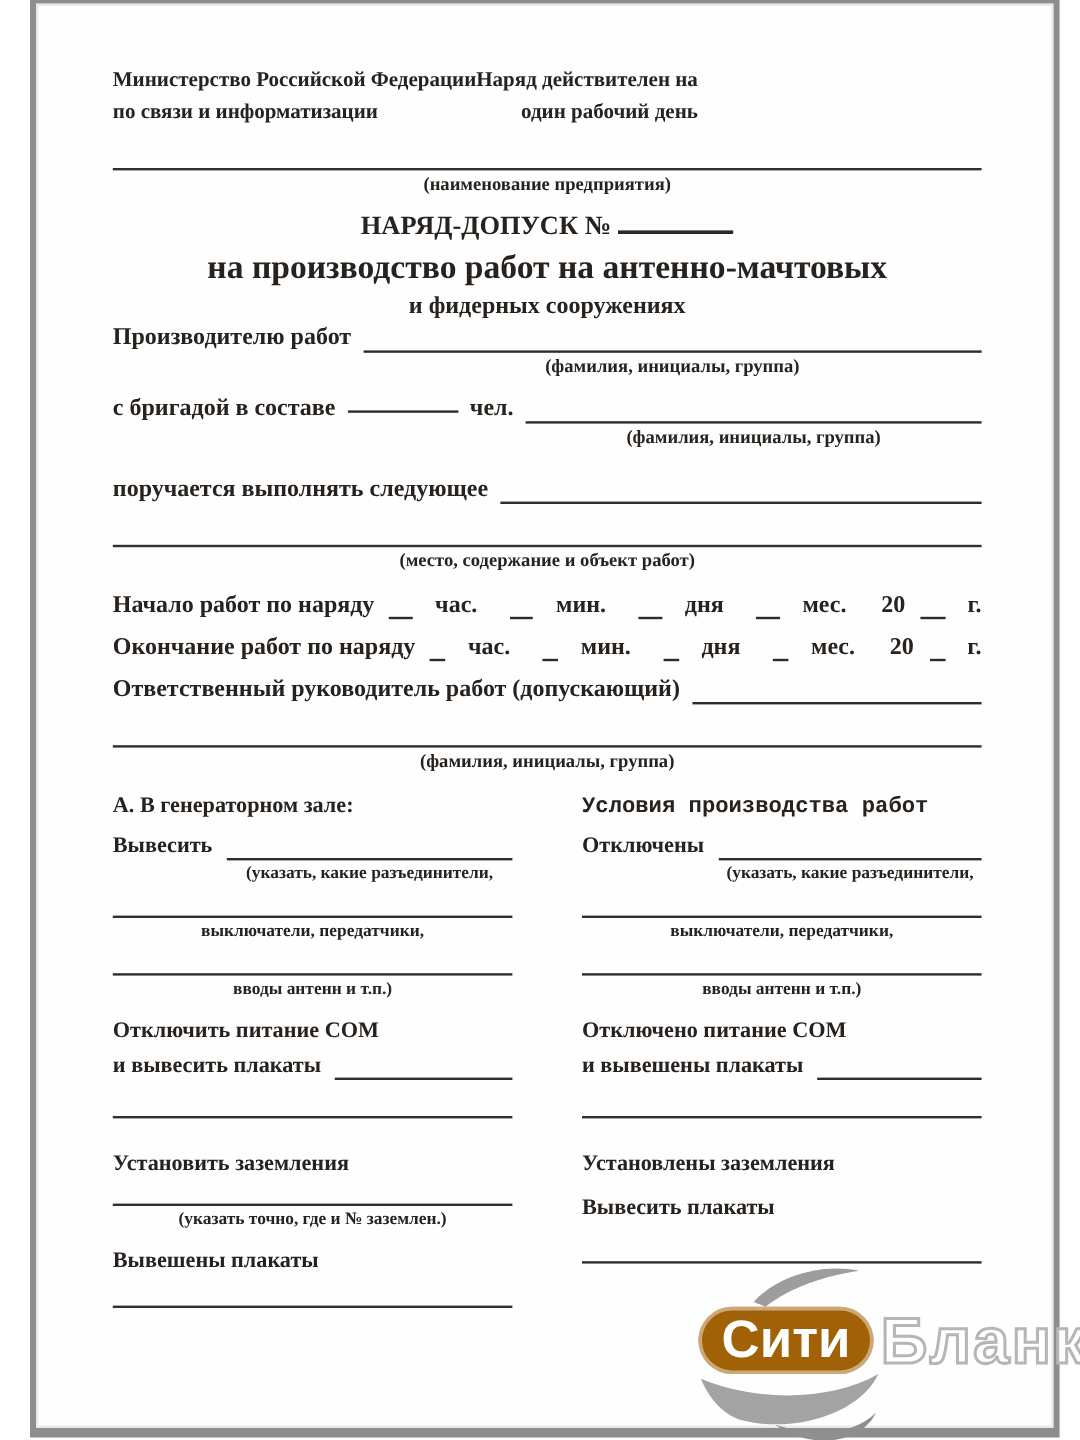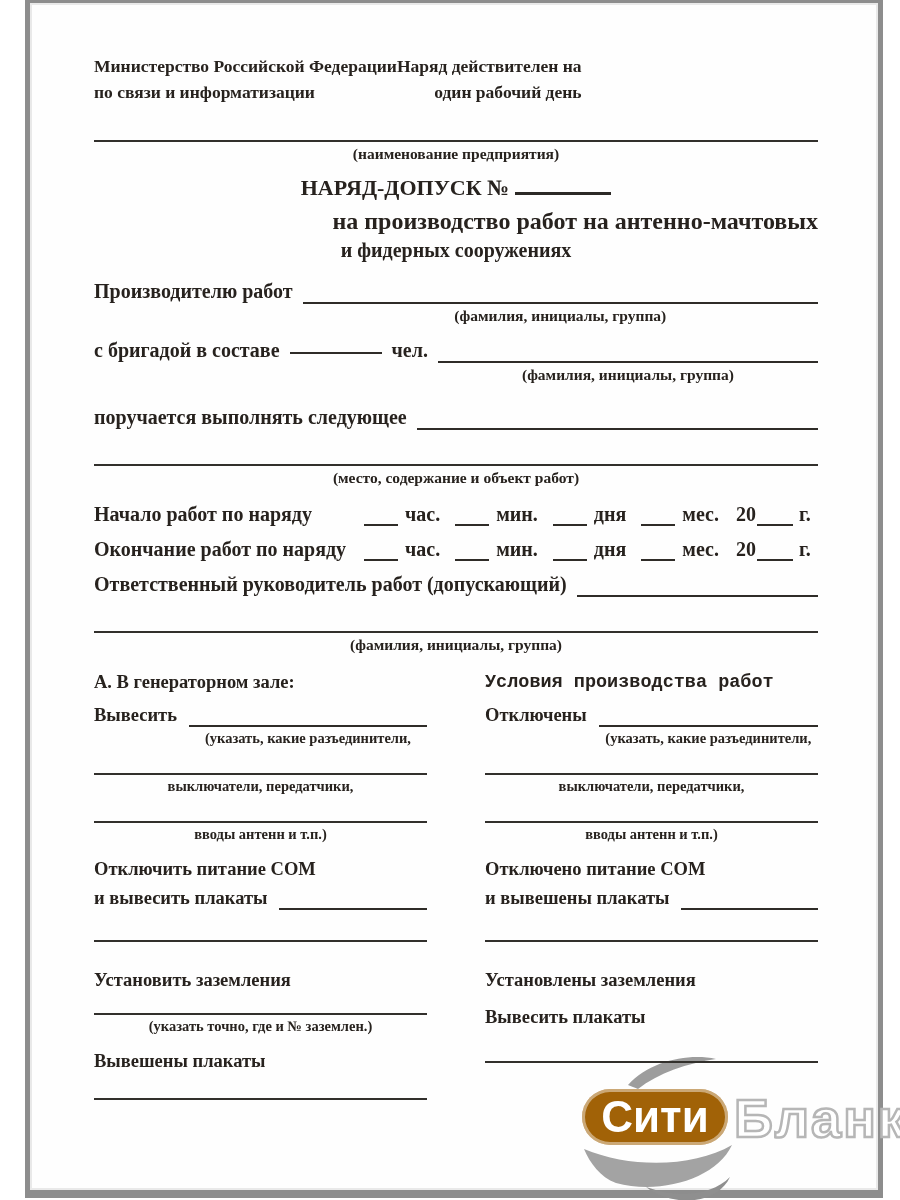--- a/index.html
+++ b/index.html
@@ -22,49 +22,49 @@
   .hdr .right { text-align:right; }
 
   
   .rule { border-bottom:2px solid #32302c; height:0; }
   .cap  { text-align:center; font-size:15.5px; padding-top:3px; }
 
   
   .title { text-align:center; }
   .t1 { font-size:22px; margin-top:12px; }
   .t1 .tblank { display:inline-block; width:96px; border-bottom:3px solid #2c2926; height:16px; margin-left:6px; }
-  .t2 { font-size:24px; margin-top:7px;text-align:right; }
+  .t2 { font-size:28px; margin-top:7px; }
   .t3 { font-size:20px; margin-top:4px; }
 
   
   .frow { display:flex; font-size:20px; }
   .frow .lbl { white-space:nowrap; }
   .fill { flex:1; display:flex; flex-direction:column; margin-left:10px; }
   .fill .ln { display:block; height:24px; border-bottom:2px solid #2f2c28; }
   .bshort { display:inline-block; border-bottom:2px solid #2f2c28; height:15px; }
 
   
-  .trow { display:flex; align-items:flex-end; font-size:20px; white-space:nowrap; }
+  .trow { display:flex; align-items:flex-end; font-size:20px; white-space:nowrap;gap:12px; }
   .trow .tlbl { width:270px; }
   .trow .bshort { width:34px; margin-right:7px; }
   .trow .unit { margin-right:15px; }
   .trow .yr { margin-left:2px; }
   .trow .bshort.byr { width:36px; margin:0 6px 0 1px; }
 
   
   .cols { display:grid; grid-template-columns:1fr 1fr; column-gap:58px; font-size:18.5px; margin-top:18px; }
   .cols .crow { display:flex; }
   .cols .fill { margin-left:12px; }
   .cols .fill .ln { height:22px; }
   .cols .cap { font-size:14.5px; }
   .cols .rule2 { border-bottom:2px solid #32302c; height:0; }
   .chead-r { text-align:left;font-family:Liberation Mono, monospace; }
 
   .mt8{margin-top:8px}.mt12{margin-top:12px}.mt14{margin-top:14px}
-  .mt16{margin-top:16px}.mt18{margin-top:18px}.mt22{margin-top:22px}.mt26{margin-top:26px}.mt28{margin-top:28px}.mt30{margin-top:30px}
+  .mt16{margin-top:16px}.mt18{margin-top:3px}.mt22{margin-top:22px}.mt26{margin-top:26px}.mt28{margin-top:28px}.mt30{margin-top:30px}
   .mt34{margin-top:34px}
 
   
   .logo { position:absolute; left:520px; top:1046px; width:345px; height:152px; z-index:1; }
   .logo svg { position:absolute; left:0; top:0; }
   .logo-badge {
     position:absolute; left:32px; top:40px; width:146px; height:56px;
     border-radius:28px; text-align:center;
     font-family:"Liberation Sans", sans-serif; font-weight:bold;
     font-size:44px; line-height:56px; color:#ffffff;

